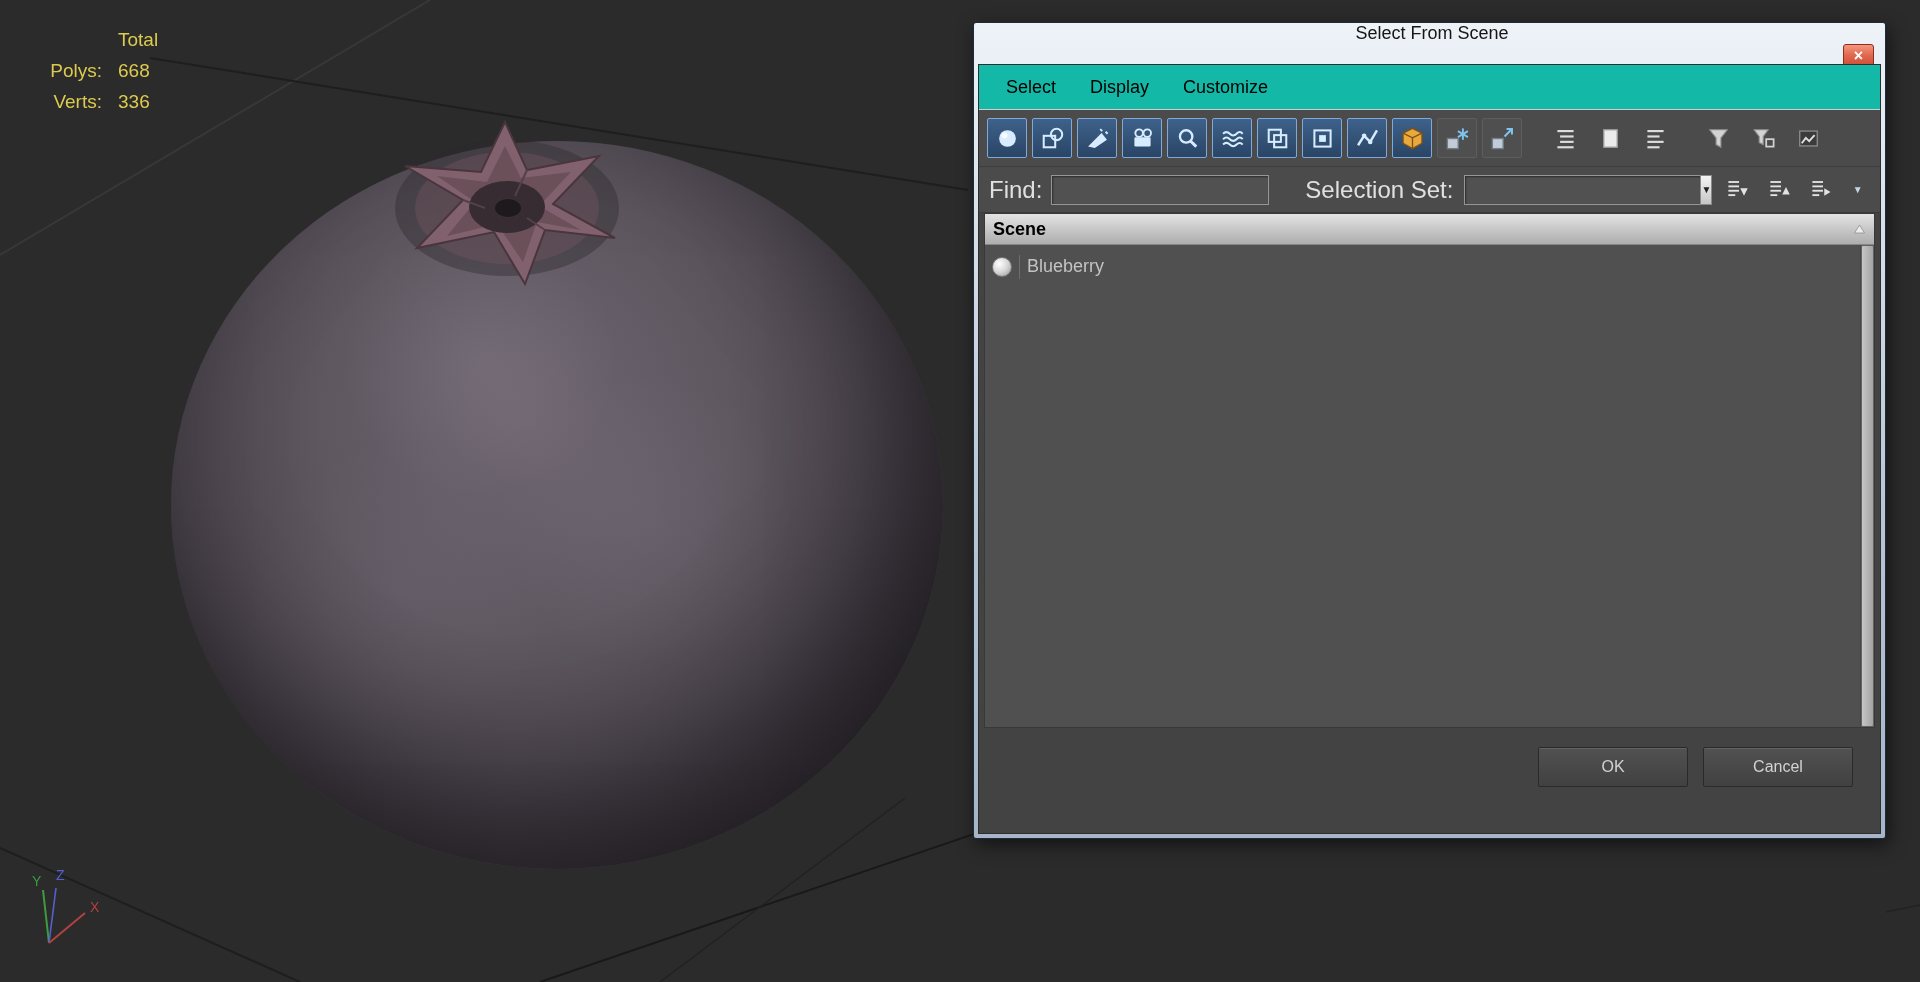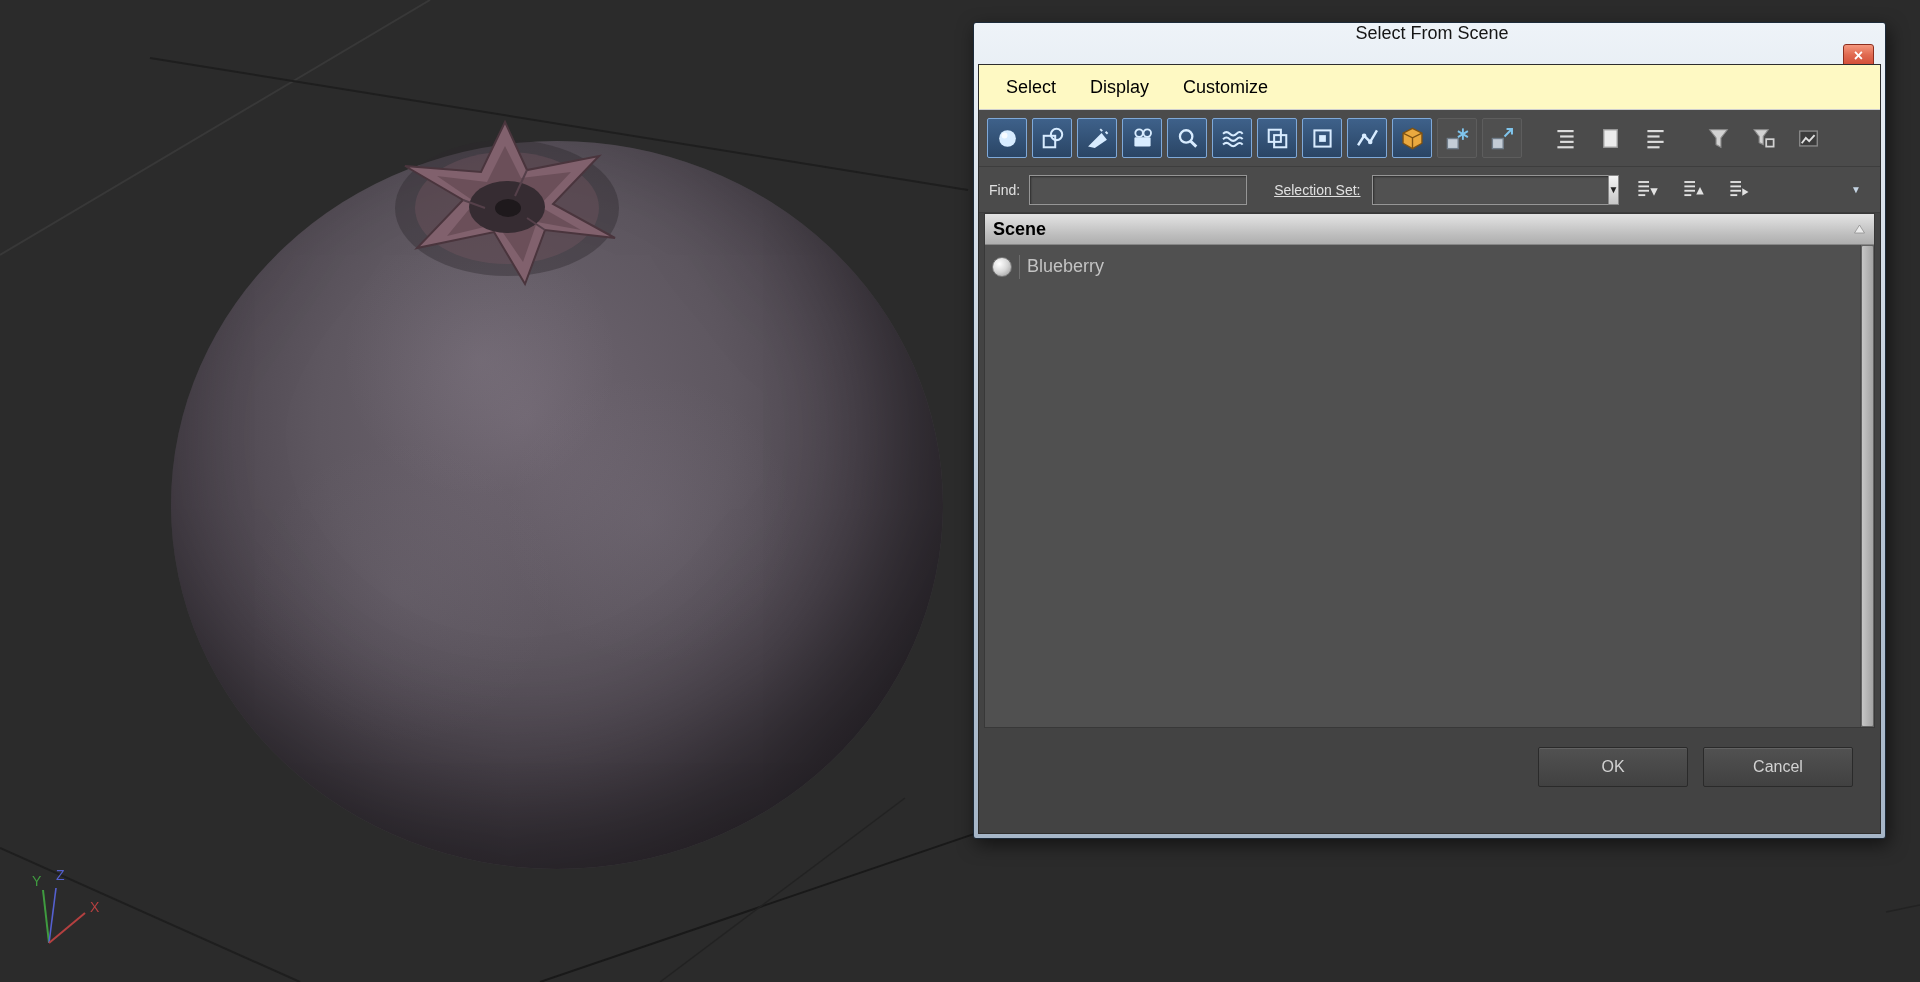--- a/index.html
+++ b/index.html
@@ -45,41 +45,41 @@
     margin-left:auto;width:31px;height:24px;border:1px solid #8c2e1e;border-radius:3px;
     background:linear-gradient(#f5977e,#e06a50 45%,#cf4734);
     color:#fff;font-size:16px;font-weight:bold;line-height:22px;text-align:center;
     cursor:default;padding:0;
   }
   .dialog-body{
     flex:1;min-height:0;background:#434343;border:1px solid #2e2e2e;
     display:flex;flex-direction:column;
   }
   .menubar{
-    height:44px;background:#fef9c3;border-bottom:1px solid #cfcfcf;
+    height:44px;background:#14b8a6;border-bottom:1px solid #cfcfcf;
     display:flex;align-items:center;padding-left:10px;
   }
   .menu-item{font-size:18px;color:#000;padding:0 17px;line-height:44px;}
   .toolbar{
     height:56px;background:#4b4b4b;border-bottom:1px solid #3d3d3d;
     display:flex;align-items:center;padding:0 8px;gap:5px;
   }
   .tbtn{
     width:40px;height:40px;box-sizing:border-box;padding:0;border:none;background:transparent;
     display:flex;align-items:center;justify-content:center;
   }
   .tbtn.on{background:linear-gradient(#3e618a,#2a4565);border:1px solid #7fa9d9;border-radius:2px;}
   .tbtn.off{background:#4f4f4f;border:1px solid #5d5d5d;border-radius:2px;}
   .tsep{width:13px;height:40px;}
   .ic{width:27px;height:27px;display:block;}
   .findrow{
     height:45px;background:#4b4b4b;border-bottom:1px solid #3c3c3c;
     display:flex;align-items:center;padding:0 10px;gap:9px;
   }
-  .frlabel{color:#e0e0e0;font-size:14px;white-space:nowrap;}
+  .frlabel{color:#e0e0e0;font-size:24px;white-space:nowrap;}
   .find-input{
     width:218px;height:30px;box-sizing:border-box;background:#515151;
     border:1px solid #969696;box-shadow:inset 1px 1px 2px rgba(0,0,0,.45);
     color:#ececec;font-size:17px;padding:0 7px;font-family:"Liberation Sans",sans-serif;
   }
   .combo{display:flex;width:247px;height:30px;box-sizing:border-box;margin-left:2px;}
   .combo-field{
     flex:1;height:100%;box-sizing:border-box;background:#515151;color:#ececec;
     border:1px solid #969696;border-right:none;box-shadow:inset 1px 1px 2px rgba(0,0,0,.45);
     font-size:17px;padding:0 7px;font-family:"Liberation Sans",sans-serif;
@@ -156,20 +156,28 @@
       <polygon points="130,2 152,50 224,36 178,84 240,118 170,110 150,164 119,112 42,128 88,80 30,46 106,52" fill="#81616d" stroke="#4a353d" stroke-width="2"></polygon>
       <polygon points="130,26 146,58 196,52 164,86 206,110 162,102 148,142 122,104 72,116 100,82 62,56 112,62" fill="#6b4f59"></polygon>
       <ellipse cx="132" cy="87" rx="38" ry="26" fill="#362c32"></ellipse>
       <ellipse cx="133" cy="88" rx="13" ry="9" fill="#1e191c"></ellipse>
       <line x1="152" y1="50" x2="140" y2="76" stroke="#55404a" stroke-width="2"></line>
       <line x1="88" y1="80" x2="110" y2="88" stroke="#55404a" stroke-width="2"></line>
       <line x1="170" y1="110" x2="152" y2="98" stroke="#55404a" stroke-width="2"></line>
     </svg>
   </div>
 
+  <div class="stats">
+    <span class="lab"></span>
+    <span class="val">Total</span>
+    <span class="lab">Polys:</span>
+    <span class="val">668</span>
+    <span class="lab">Verts:</span>
+    <span class="val">336</span>
+  </div>
 
   <svg class="axis-svg" viewBox="0 0 160 120">
     <line x1="49" y1="91" x2="43" y2="38" stroke="#3f9b3f" stroke-width="2"></line>
     <line x1="49" y1="91" x2="56" y2="36" stroke="#5560d0" stroke-width="1.6"></line>
     <line x1="49" y1="91" x2="85" y2="61" stroke="#b44040" stroke-width="2"></line>
     <text x="32" y="34" fill="#3f9b3f">Y</text>
     <text x="56" y="28" fill="#5560d0" font-size="12">Z</text>
     <text x="90" y="60" fill="#b44040">X</text>
   </svg>
 </div>
@@ -316,21 +324,21 @@
         <svg class="ic" viewBox="0 0 20 20">
           <rect x="3.5" y="4.5" width="13" height="11" fill="#3b3b3b" stroke="#8a8a8a" stroke-width="1"></rect>
           <polyline points="5,13.5 8,9.5 10.5,12 14.5,7.5" fill="none" stroke="#e0e0e0" stroke-width="1.4"></polyline>
         </svg>
       </button>
     </div>
 
     <div class="findrow">
       <span class="frlabel">Find:</span>
       <input class="find-input" type="text" value="" style="">
-      <span class="frlabel" style="margin-left:18px;text-decoration:underline;">Selection Set:</span>
+      <span class="frlabel" style="margin-left:27px;">Selection Set:</span>
       <div class="combo">
         <input class="combo-field" type="text" value="" style="">
         <button class="combo-btn">
           <span>▼</span>
         </button>
       </div>
       <button class="mini-btn">
         <svg class="mini-ic" viewBox="0 0 20 20">
           <g stroke="#e2e2e2" stroke-width="1.5">
             <line x1="3.5" y1="4" x2="12" y2="4"></line>

